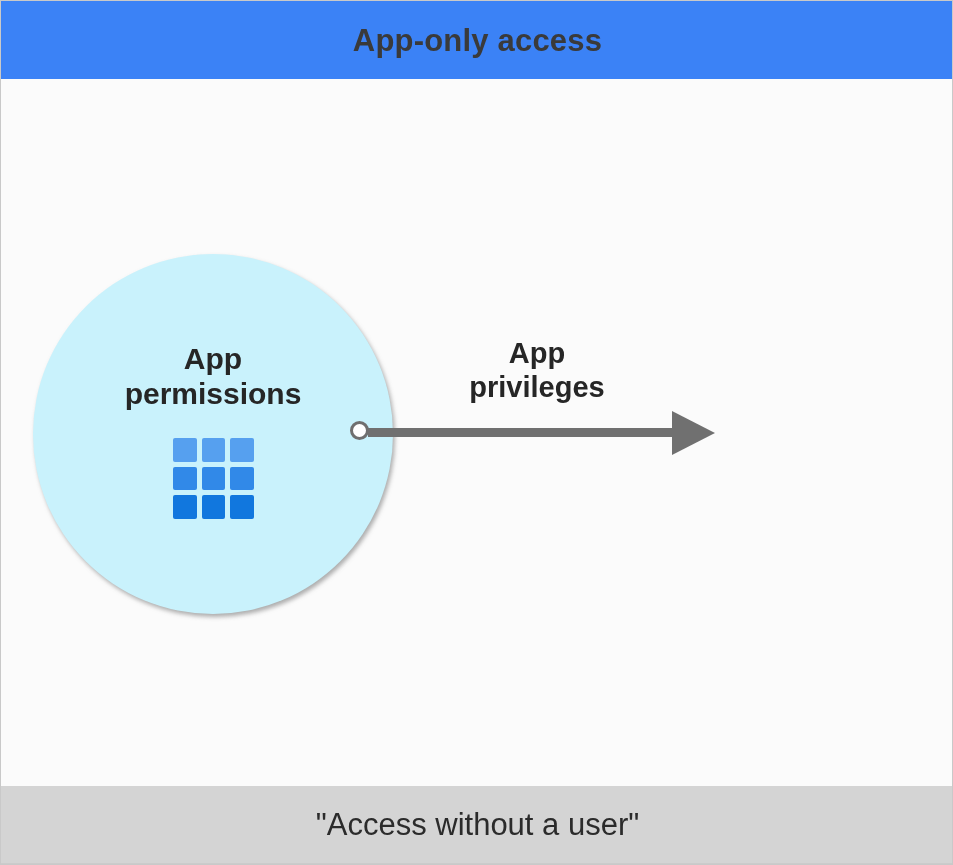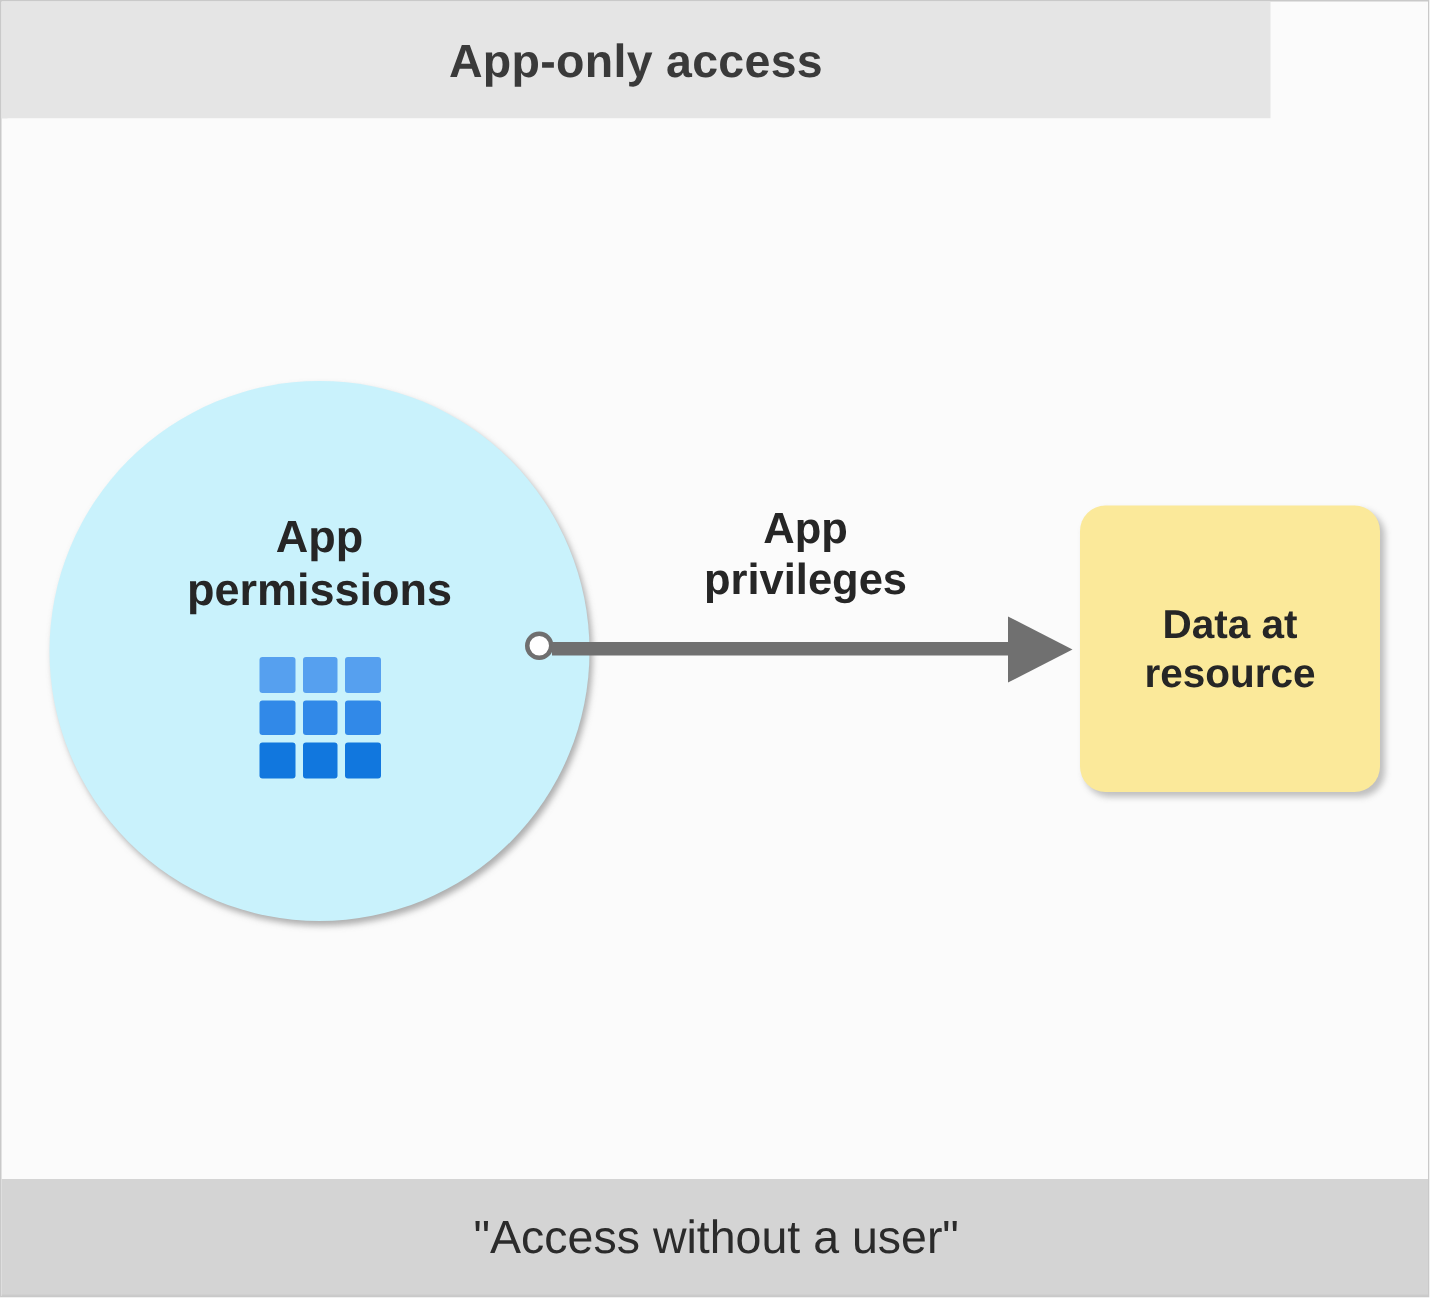--- a/index.html
+++ b/index.html
@@ -19,23 +19,23 @@
     background: #fbfbfb;
     border: 1px solid #c9c9c9;
     overflow: hidden;
   }
 
   
   #header-band {
     position: absolute;
     left: 0;
     top: 0;
-    width: 846px;
+    width: 953px;
     height: 78px;
-    background: #e5e5e5;
+    background: #3b82f6;
     display: flex;
     align-items: center;
     justify-content: center;
     box-sizing: border-box;
   }
   #header-title {
     font-size: 31px;
     font-weight: bold;
     color: #3a3a3a;
     letter-spacing: 0.2px;
@@ -212,24 +212,20 @@
       <div class="grid-cell row-2"></div>
     </div>
 
     <div id="arrow-label">App
 privileges</div>
 
     <div id="connector-dot"></div>
     <div id="arrow-line"></div>
     <div id="arrow-head"></div>
 
-    <div id="resource-box">
-      <div id="resource-label">Data at
-resource</div>
-    </div>
 
   </div>
 
   <div id="footer-band">
     <div id="footer-caption">"Access without a user"</div>
   </div>
 
 </div>
 
 </body></html>

